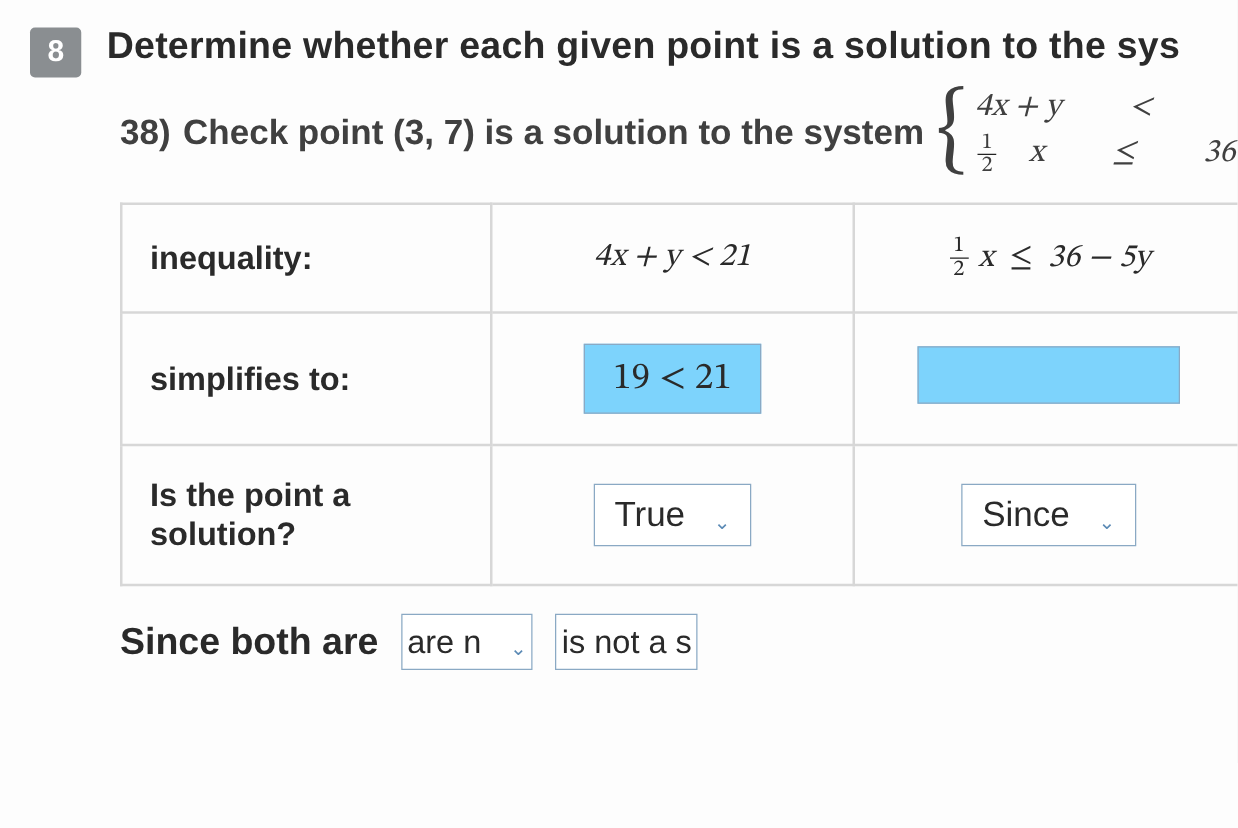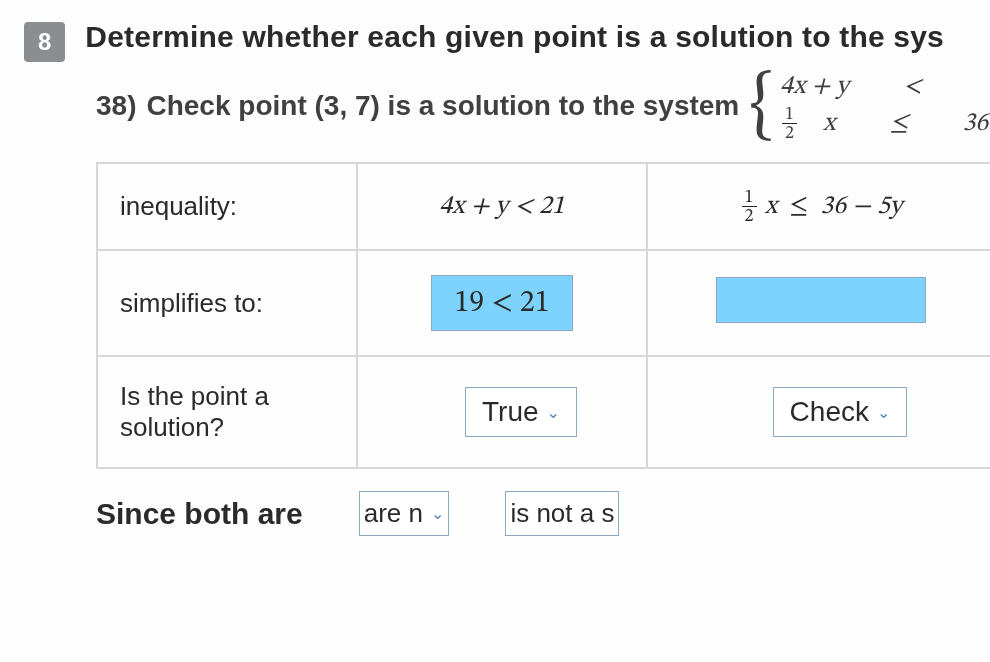--- a/index.html
+++ b/index.html
@@ -89,21 +89,21 @@
     width: 900px;
     table-layout: fixed;
   }
   .tbl td {
     border: 2px solid #d7d7d7;
     padding: 24px 22px;
     font-size: 26px;
     color: #2a2a2a;
     vertical-align: middle;
   }
-  .tbl td:first-child { width: 260px; font-weight: 400; border-radius: 26px; }
+  .tbl td:first-child { width: 296px; font-weight: 700; border-radius: 26px; }
   .tbl td:nth-child(2) { width: 290px; text-align: center; }
   .tbl td:nth-child(3) { text-align: center; }
   .mathcell {
     font-family: "Cambria Math", "STIX Two Math", serif;
     font-size: 30px;
     font-weight: 400;
   }
   .mathvar { font-style: italic; }
   .inputbox {
     display: inline-block;
@@ -111,29 +111,28 @@
     background: #7dd3fc;
     padding: 8px 22px;
     font-family: "Cambria Math", "STIX Two Math", serif;
     font-size: 30px;
     min-width: 120px;
     min-height: 46px;
   }
   .inputbox.empty { min-width: 210px; }
   .select {
     display: inline-flex;
-    align-items: center;
-    gap: 8px;
+    align-items: flex-end;
+    gap: 23px;
     border: 1.5px solid #8aa9c4;
     background: #fff;
     padding: 8px 16px;
     font-size: 28px;
     color: #2a2a2a;
     cursor: pointer;
-    margin-left: 38px;
   }
   .chev {
     font-size: 16px;
     color: #5b8ab5;
   }
   .bottom-line {
     margin-left: 72px;
     margin-top: 22px;
     font-size: 30px;
     font-weight: 800;
@@ -208,21 +207,21 @@
     <tr>
       <td>Is the point a solution?</td>
       <td>
         <span class="select">
           <span>True</span>
           <span class="chev">⌄</span>
         </span>
       </td>
       <td>
         <span class="select">
-          <span>Check</span>
+          <span>Since</span>
           <span class="chev">⌄</span>
         </span>
       </td>
     </tr>
   </tbody>
     </table>
 
   <div class="bottom-line">
     <span>Since both are</span>
     <span class="select">

